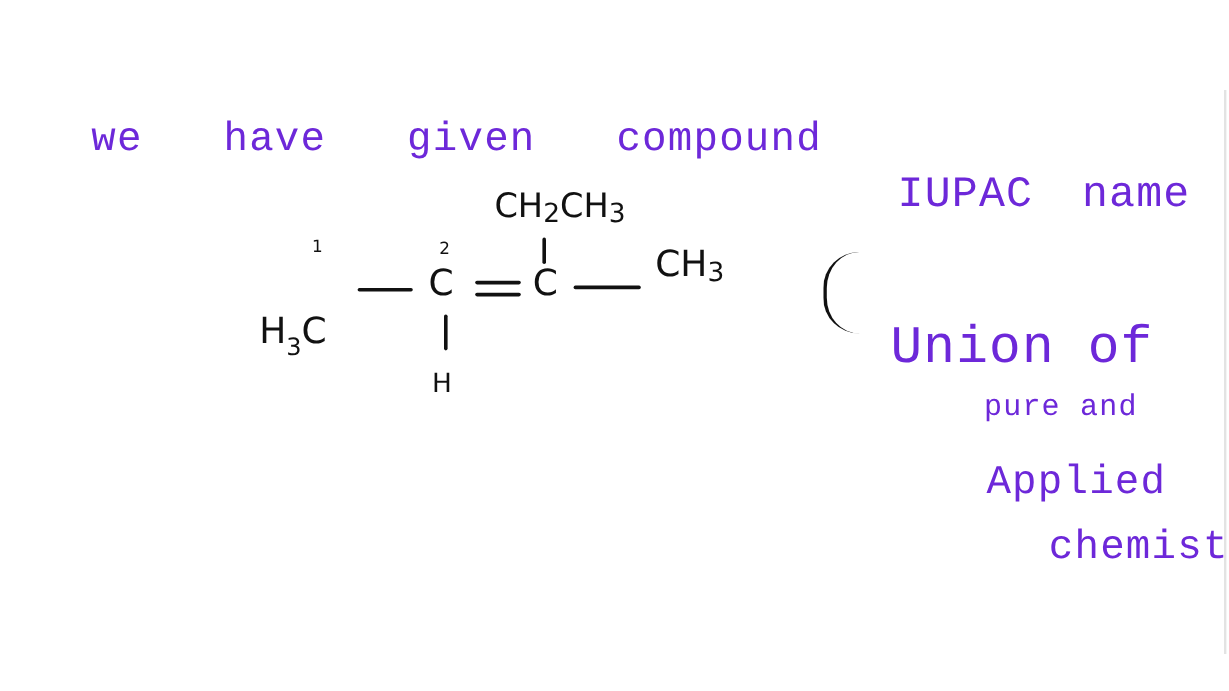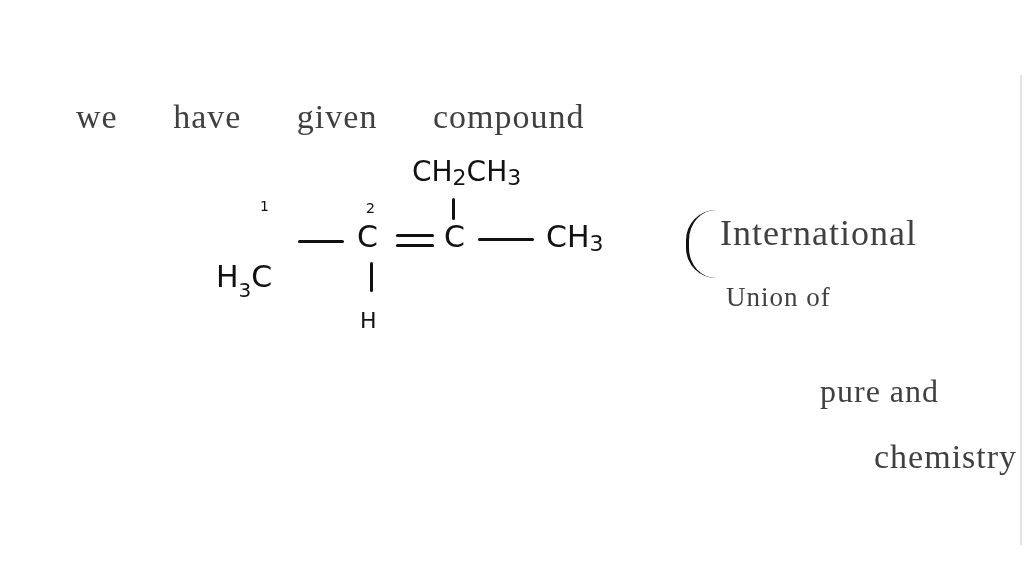--- a/index.html
+++ b/index.html
@@ -2,40 +2,40 @@
 <html><head>
 <meta charset="utf-8">
 <style>
   html, body { margin: 0; padding: 0; }
   body {
     width: 1024px; height: 576px; background: #ffffff; position: relative; overflow: hidden;
     font-family: "DejaVu Sans", sans-serif; color: #111111;
   }
   .canvas { position: absolute; inset: 0; }
   .hw {
-    position: absolute; white-space: nowrap; color: #404040;
-    font-family: Liberation Serif, serif; font-weight: normal; letter-spacing: 1px;
+    position: absolute; white-space: nowrap; color: #6d28d9;
+    font-family: Liberation Mono, monospace; font-weight: normal; letter-spacing: 1px;
   }
   .intro { left: 76px; top: 98px; font-size: 34px; word-spacing: 20px; }
   .intro span { margin-right: 26px; }
 
   
   .atom { position: absolute; font-size: 30px; line-height: 1; }
   .sub { font-size: 20px; position: relative; top: 10px; }
   .sub2 { font-size: 22px; position: relative; top: 4px; }
   .num { position: absolute; font-size: 14px; }
   .bond-h { position: absolute; height: 3px; background: #111; border-radius: 2px; }
   .bond-v { position: absolute; width: 3px; background: #111; border-radius: 2px; }
 
   .iupac-title { left: 748px; top: 142px; font-size: 36px; word-spacing: 18px; }
   .paren { position: absolute; left: 686px; top: 210px; width: 30px; height: 68px;
            border-left: 3px solid #111; border-radius: 30px 0 0 30px; }
   .def1 { left: 720px; top: 212px; font-size: 36px; }
-  .def2 { left: 726px; top: 266px; font-size: 27px; margin-top: 16px; }
-  .def3 { left: 820px; top: 325px; font-size: 32px; margin-top: 48px; }
+  .def2 { left: 742px; top: 266px; font-size: 44px; }
+  .def3 { left: 820px; top: 325px; font-size: 25px; }
   .def4 { left: 822px; top: 384px; font-size: 34px; }
   .def5 { left: 874px; top: 438px; font-size: 34px; }
 
   .right-edge { position: absolute; left: 1020px; top: 75px; width: 2px; height: 470px; background: #e3e3e3; }
 </style>
 </head>
 <body>
 
 <div class="canvas">
 
@@ -63,25 +63,26 @@
     <div class="atom" style="left:357px; top:222px;">C</div>
     <div class="bond-v" style="left:370px; top:262px; height:30px;"></div>
     <div class="atom" style="left:360px; top:310px; font-size:22px;">H</div>
 
     <div class="bond-h" style="left:396px; top:234px; width:38px;"></div>
     <div class="bond-h" style="left:396px; top:244px; width:38px;"></div>
 
     <div class="atom" style="left:444px; top:222px;">C</div>
     <div class="bond-h" style="left:478px; top:238px; width:56px;"></div>
 
-    <div class="atom" style="left:546px; top:222px;">
+    <div class="atom" style="left:546px; top:206px;">
       <span>CH</span><span class="sub2">3</span>
     </div>
   </div>
 
+  <div class="hw iupac-title">IUPAC name</div>
   <div class="paren"></div>
-  <div class="hw def1">International</div>
   <div class="hw def2">Union of</div>
   <div class="hw def3">pure and</div>
+  <div class="hw def4">Applied</div>
   <div class="hw def5">chemistry</div>
 
   <div class="right-edge"></div>
 </div>
 
 </body></html>

